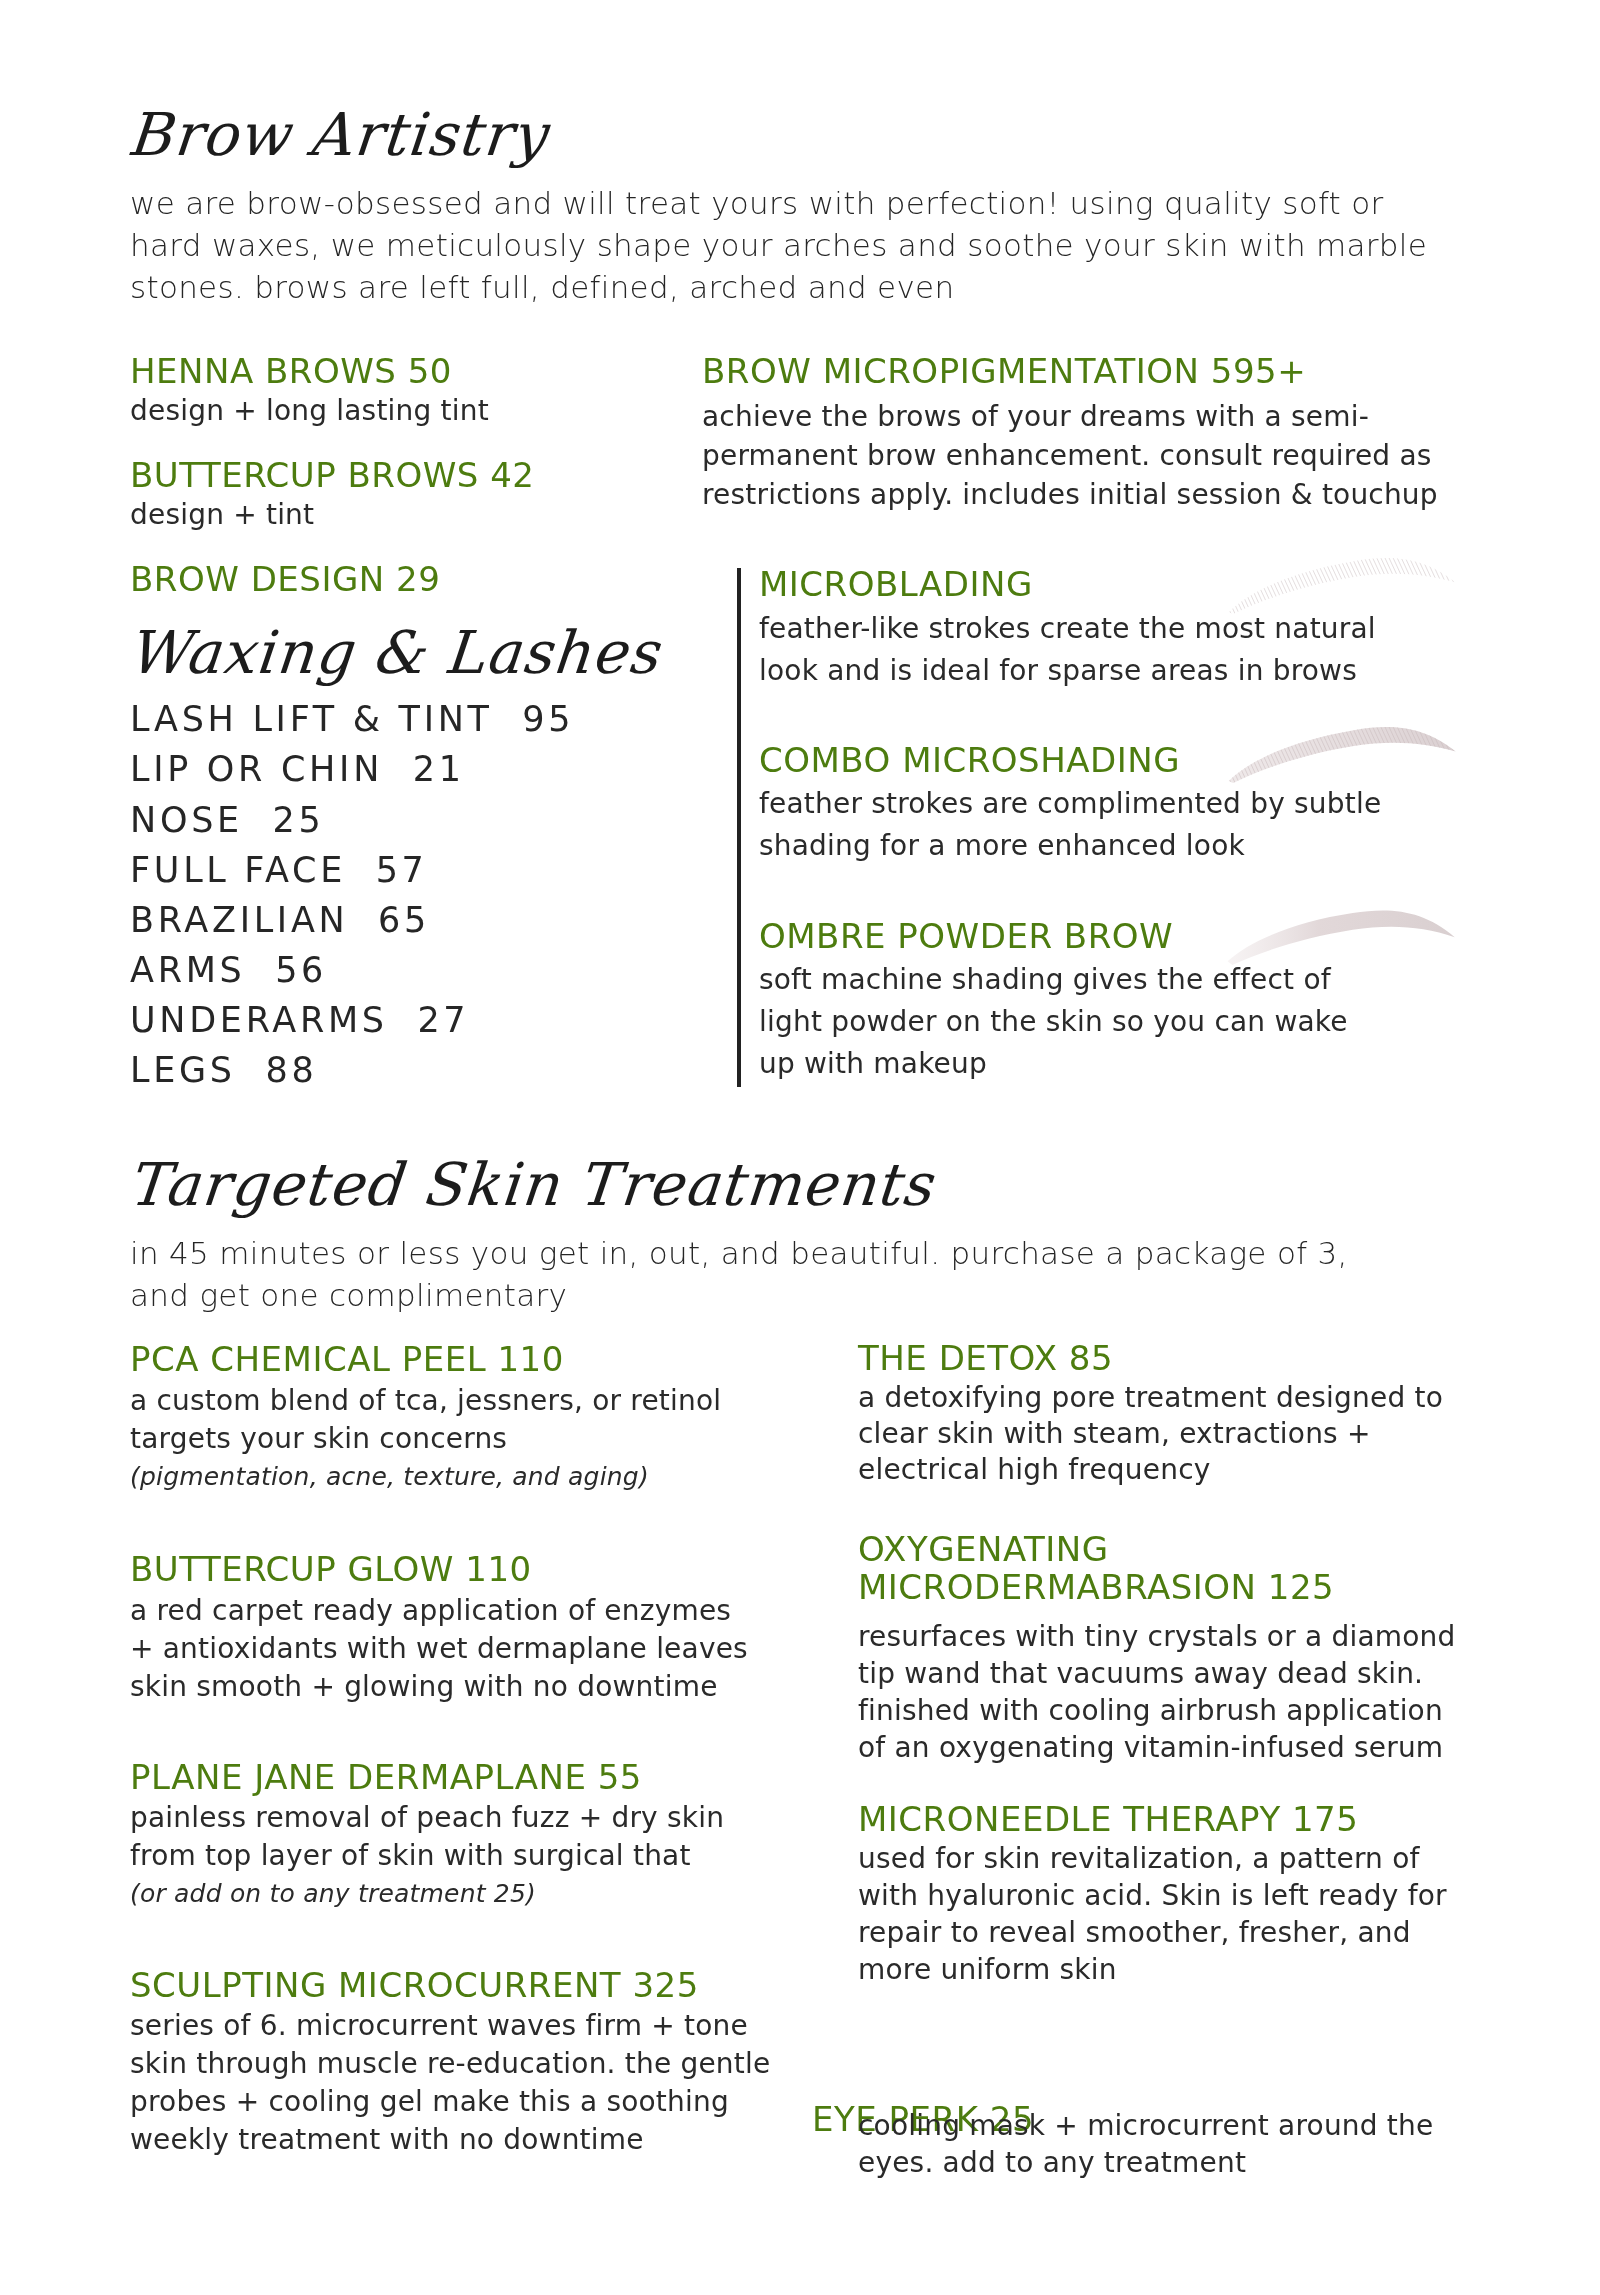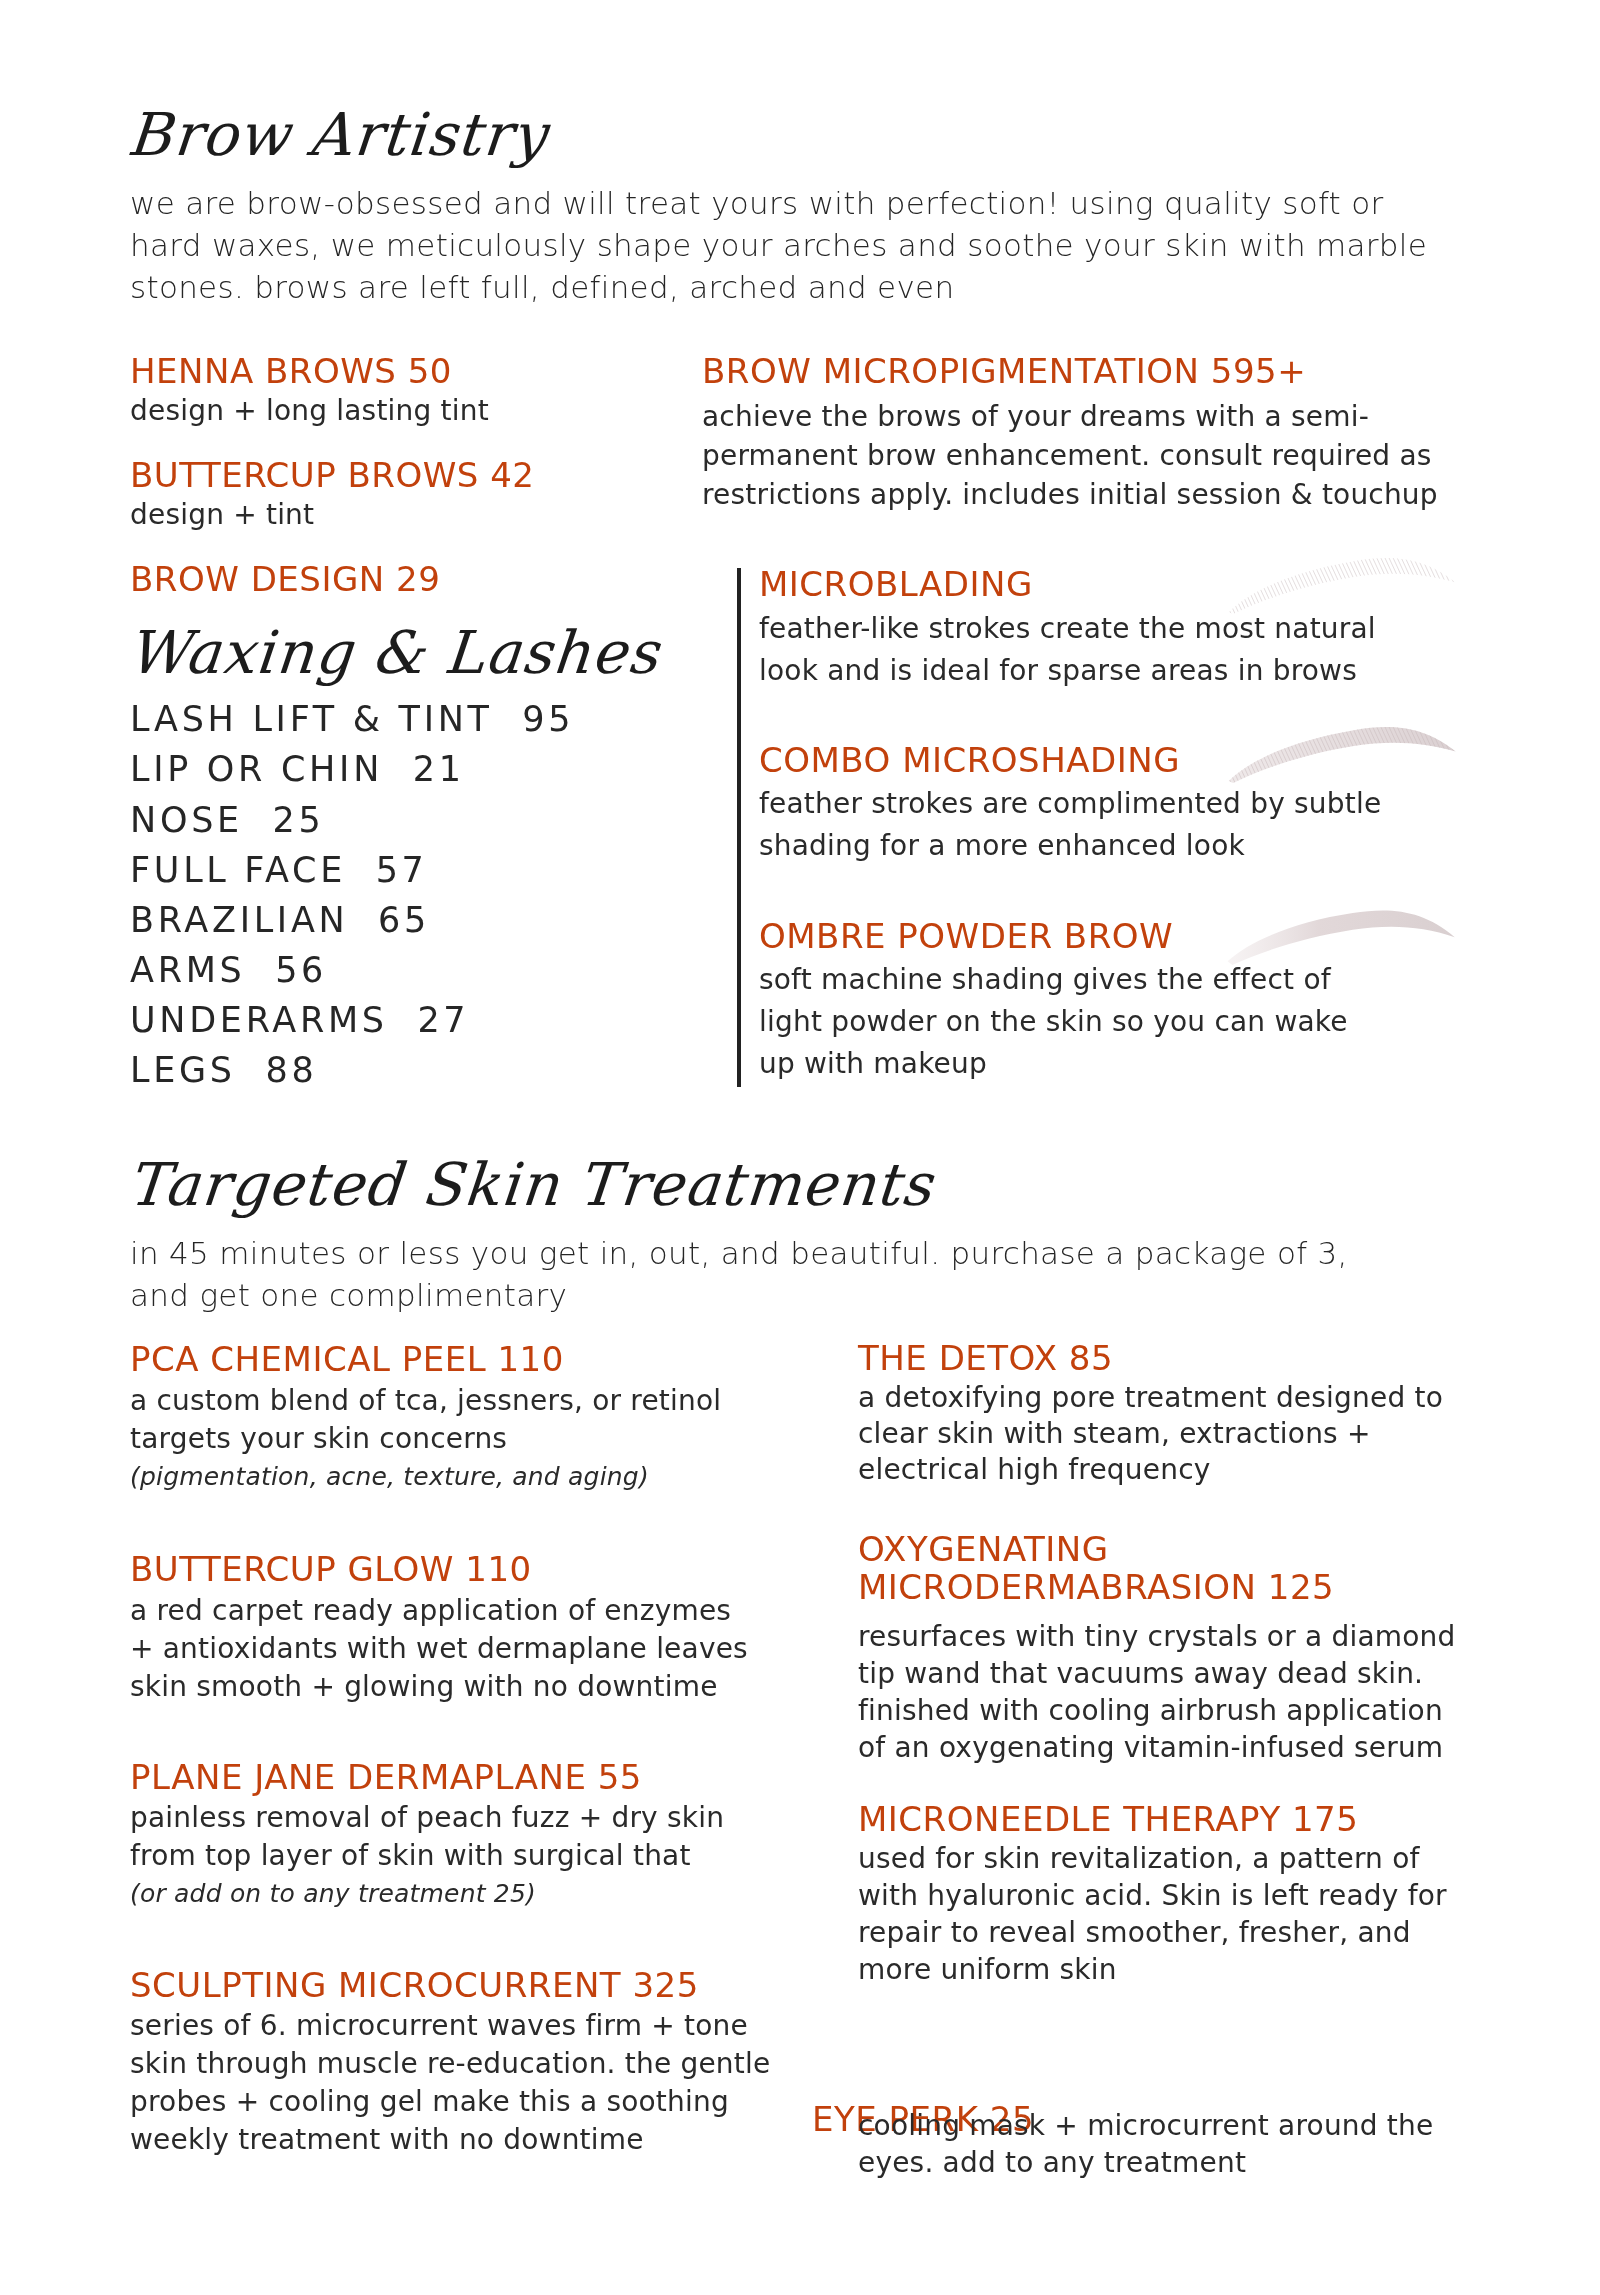--- a/index.html
+++ b/index.html
@@ -22,21 +22,21 @@
   }
   .body-text {
     font-size: 31px;
     color: #262626;
     letter-spacing: 0.3px;
     font-weight: 300;
     line-height: 42px;
   }
   .head {
     font-size: 34px;
-    color: #c2410c;
+    color: #4d7c0f;
     letter-spacing: 0.5px;
   }
   .desc {
     font-size: 28px;
     color: #2a2a2a;
     letter-spacing: 0.2px;
   }
   .wax {
     font-size: 35px;
     letter-spacing: 3.7px;

